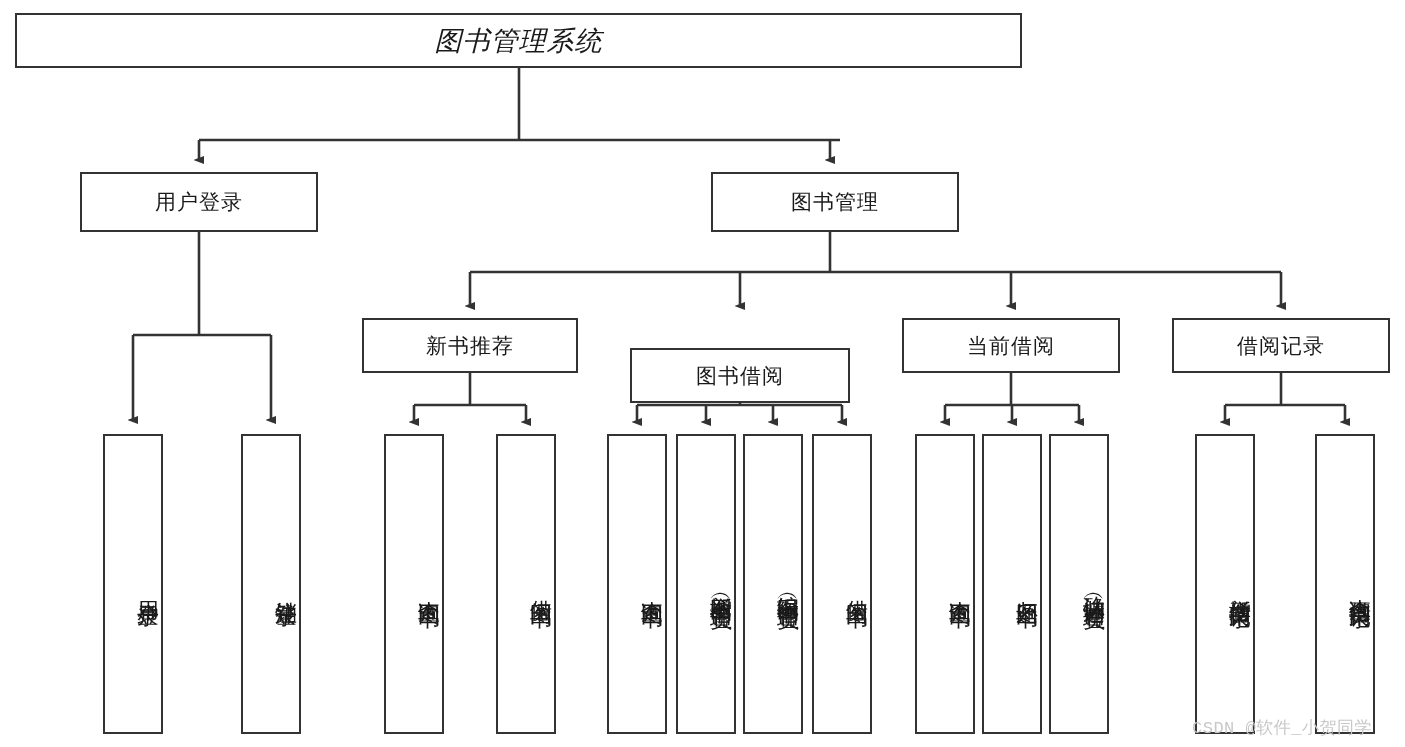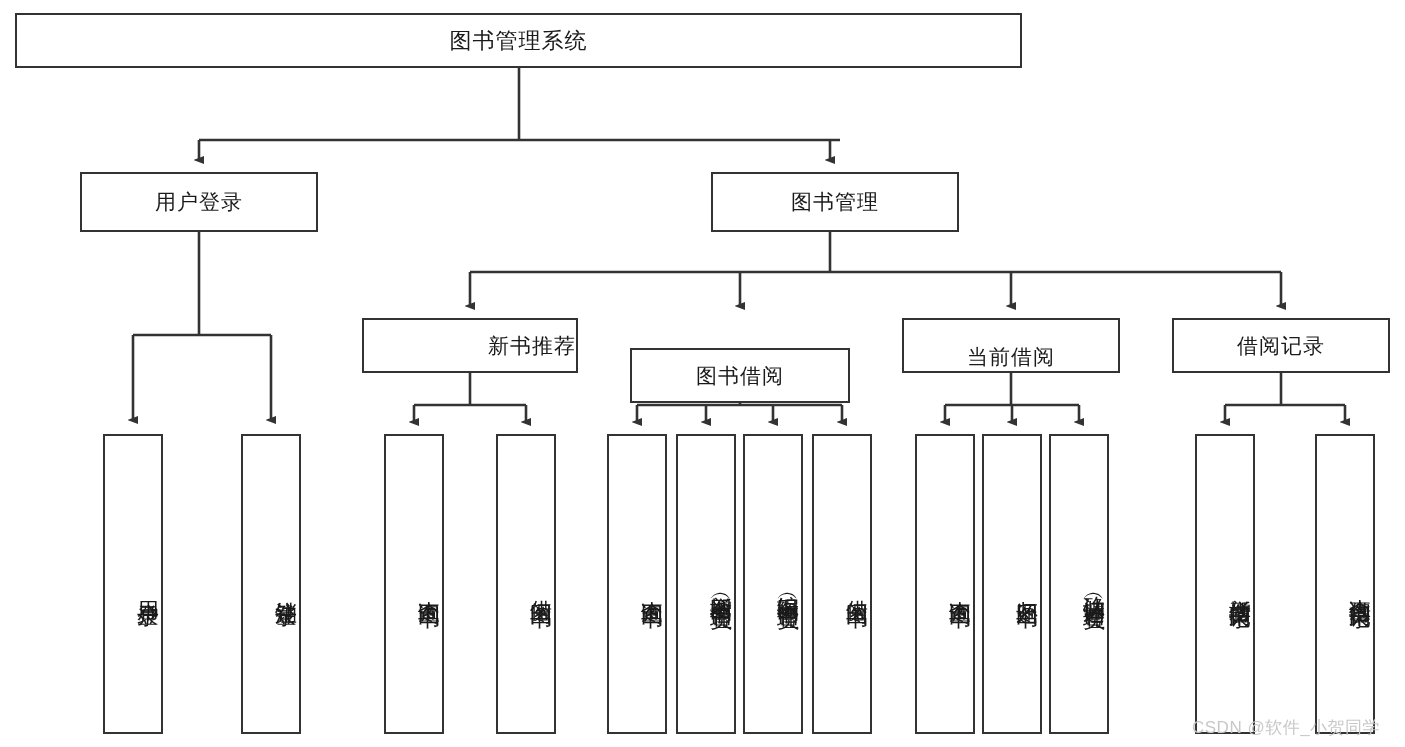--- a/index.html
+++ b/index.html
@@ -35,21 +35,21 @@
     display: flex;
     align-items: center;
     justify-content: center;
     color: #1a1a1a;
   }
   .node-h {
     font-size: 21px;
     letter-spacing: 1px;
     white-space: nowrap;
   }
-  .node-root { font-size: 22px; }
+  .node-root { font-size: 27px; font-style: italic; }
   
   .node-v {
     writing-mode: vertical-rl;
     text-orientation: upright;
     font-size: 22px;
     line-height: 1.22;
     letter-spacing: 2px;
     align-items: flex-start;
     justify-content: center;
     padding-top: 6px;
@@ -60,20 +60,21 @@
     text-orientation: upright;
   }
   .watermark {
     position: absolute;
     left: 1192px;
     top: 716px;
     font-size: 17px;
     color: #c8c8c8;
     white-space: nowrap;
     letter-spacing: 0.5px;
+    font-family: Liberation Mono, monospace;
   }
 </style>
 </head>
 <body>
 
 <div id="diagram-canvas">
 
   <svg id="connectors" viewBox="0 0 1405 747" xmlns="http://www.w3.org/2000/svg">
     <defs>
       <marker id="arrow" markerWidth="10" markerHeight="10" refX="4" refY="5" orient="auto" markerUnits="userSpaceOnUse">
@@ -129,27 +130,27 @@
     <span>图书管理系统</span>
   </div>
 
   <div class="node node-h" style="left:80px; top:172px; width:238px; height:60px;">
     <span>用户登录</span>
   </div>
   <div class="node node-h" style="left:711px; top:172px; width:248px; height:60px;">
     <span>图书管理</span>
   </div>
 
-  <div class="node node-h" style="left:362px; top:318px; width:216px; height:55px;justify-content:flex-end;">
+  <div class="node node-h" style="left:362px; top:318px; width:216px; height:55px;">
     <span>新书推荐</span>
   </div>
   <div class="node node-h" style="left:630px; top:318px; width:220px; height:55px;margin-top:30px;">
     <span>图书借阅</span>
   </div>
-  <div class="node node-h" style="left:902px; top:318px; width:218px; height:55px;align-items:flex-end;">
+  <div class="node node-h" style="left:902px; top:318px; width:218px; height:55px;">
     <span>当前借阅</span>
   </div>
   <div class="node node-h" style="left:1172px; top:318px; width:218px; height:55px;">
     <span>借阅记录</span>
   </div>
 
   <div class="node node-v" style="left:103px; top:434px; width:60px; height:300px;">
     <span class="vtext">用户登录</span>
   </div>
   <div class="node node-v" style="left:241px; top:434px; width:60px; height:300px;">

